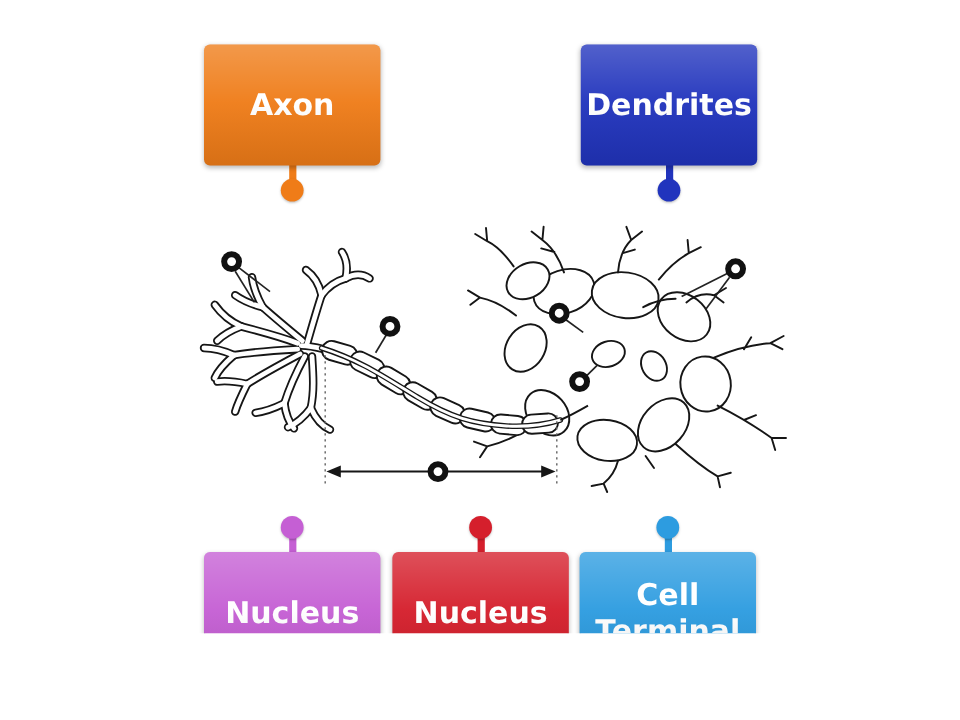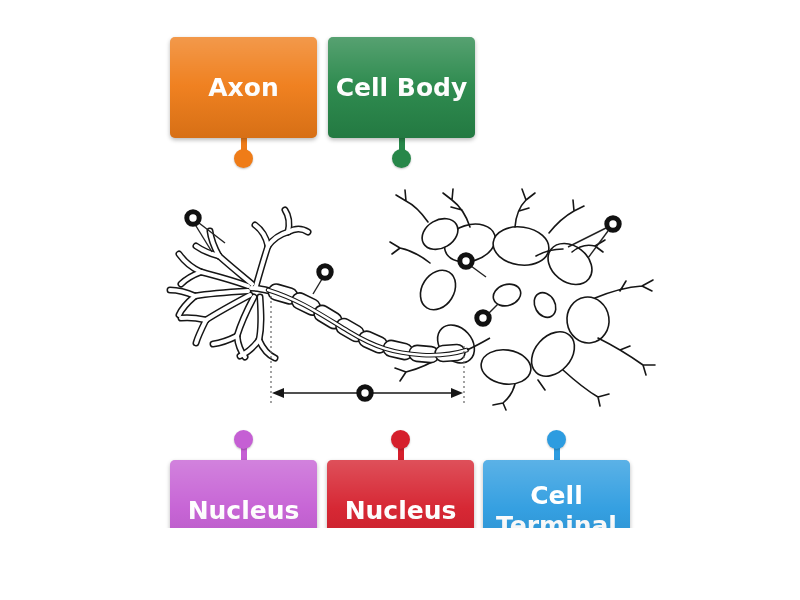--- a/index.html
+++ b/index.html
@@ -163,26 +163,26 @@
       <circle cx="365" cy="393" r="6.2"></circle>
     </g>
   </svg>
 
   <div class="label-wrap" style="left:170px;top:37px">
     <div class="pin-stem stem-below" style="background-color: rgb(239, 124, 24);"></div>
     <div class="pin-knob knob-below" style="background-color: rgb(239, 124, 24);"></div>
     <div class="card" style="background-color: rgb(239, 124, 24);">Axon</div>
   </div>
 
-  <div class="label-wrap" style="left:328px;top:37px">
-    <div class="pin-stem stem-below" style="background-color: rgb(39, 135, 73);"></div>
-    <div class="pin-knob knob-below" style="background-color: rgb(39, 135, 73);"></div>
-    <div class="card" style="background-color: rgb(39, 135, 73);">Cell Body</div>
-  </div>
-
+
+  <div class="label-wrap" style="left:484px;top:37px">
+    <div class="pin-stem stem-below" style="background-color: rgb(33, 52, 189);"></div>
+    <div class="pin-knob knob-below" style="background-color: rgb(33, 52, 189);"></div>
+    <div class="card" style="background-color: rgb(33, 52, 189);">Dendrites</div>
+  </div>
 
   <div class="label-wrap" style="left:170px;top:460px">
     <div class="pin-stem stem-above" style="background-color: rgb(197, 95, 212);"></div>
     <div class="pin-knob knob-above" style="background-color: rgb(197, 95, 212);"></div>
     <div class="card" style="background-color: rgb(197, 95, 212);">Nucleus</div>
   </div>
 
   <div class="label-wrap" style="left:327px;top:460px">
     <div class="pin-stem stem-above" style="background-color: rgb(213, 31, 44);"></div>
     <div class="pin-knob knob-above" style="background-color: rgb(213, 31, 44);"></div>

